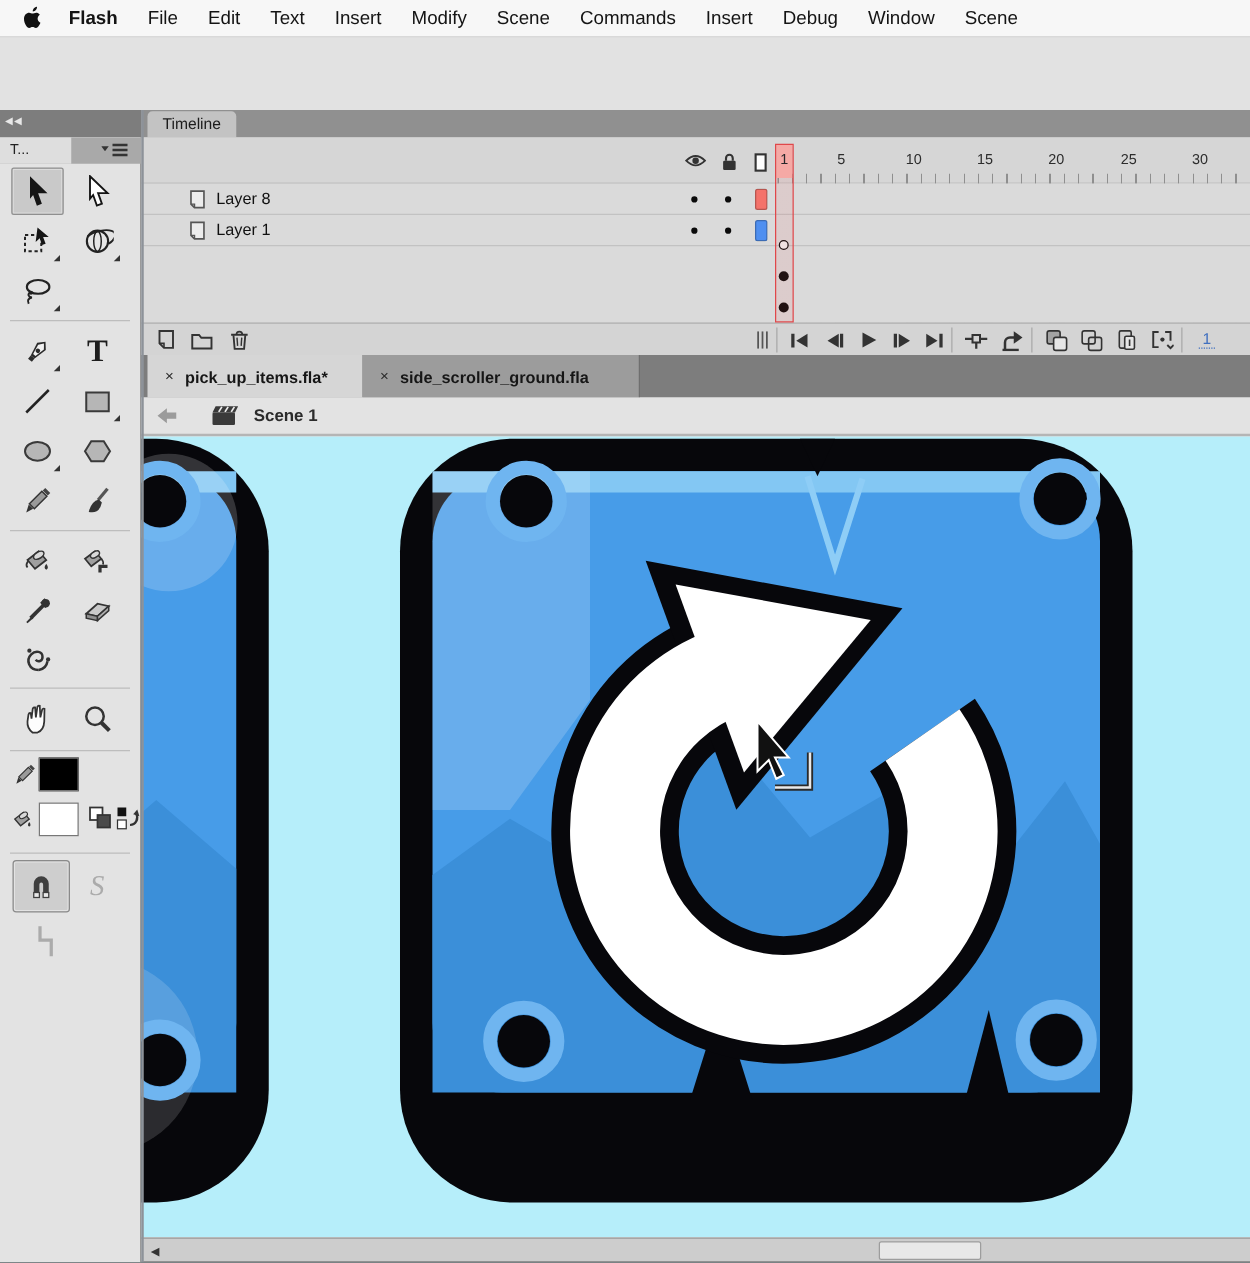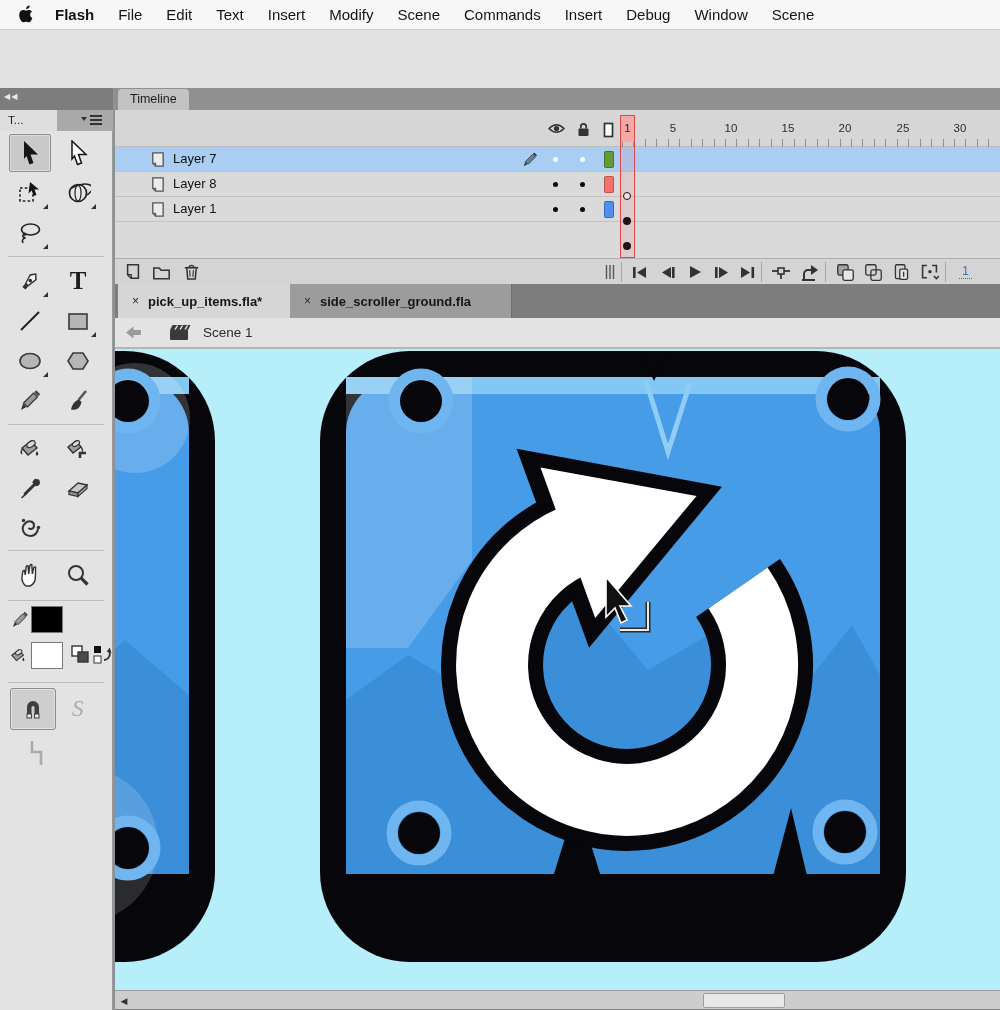--- a/index.html
+++ b/index.html
@@ -80,21 +80,21 @@
   
   .tabbar{position:absolute;left:113px;top:284px;width:887px;height:34px;background:#7d7d7d;}
   .doctab{position:absolute;top:0;height:34px;display:flex;align-items:center;padding:0 14px;gap:9px;
           font-size:13px;font-weight:700;color:#161616;cursor:pointer;}
   .doctab .x{font-size:12px;font-weight:400;color:#2a2a2a;cursor:pointer;}
   .doctab.active{background:#d6d6d6;}
   .doctab.inactive{background:#9c9c9c;border-right:1px solid #6f6f6f;}
 
   
   .editbar{position:absolute;left:113px;top:318px;width:887px;height:31px;background:#e3e3e3;
-           border-bottom:2px solid #b5b5b5;display:flex;align-items:center;}
+           border-bottom:2px solid #b5b5b5;display:flex;align-items:center;font-weight:bold;}
   .backbtn{margin-left:12px;cursor:pointer;}
   .scene-ic{margin-left:26px;}
   .scene-label{margin-left:12px;font-size:13.5px;color:#2b2b2b;}
 
   
   .stage{position:absolute;left:113px;top:349px;width:887px;height:641px;overflow:hidden;cursor:default;}
   
   .hscroll{position:absolute;left:113px;top:990px;width:887px;height:20px;background:#cdcdcd;
            border-top:1px solid #999;border-bottom:1px solid #7e7e7e;}
   .hs-arrow{position:absolute;left:4px;top:3px;width:14px;height:14px;display:flex;align-items:center;justify-content:center;cursor:pointer;}
@@ -352,35 +352,20 @@
       <span class="ruler-num" style="left:790px;">25</span>
       <span class="ruler-num" style="left:847px;">30</span>
       <div class="ruler-ticks"></div>
     </div>
 
     <div class="frames-grid"></div>
 
     <div class="layer-rows">
 
 
-      <div class="layer-row sel">
-        <svg class="page-ic" width="17" height="17" viewBox="0 0 18 18">
-          <polygon points="4,2 15,2 15,16 7,16 4,13" fill="#ececec" stroke="#555" stroke-width="1.4"></polygon>
-          <polyline points="4,13 7,13 7,16" fill="none" stroke="#555" stroke-width="1.2"></polyline>
-          </svg>
-        <span class="lname">Layer 7</span>
-        <svg class="pencil-ic" width="18" height="18" viewBox="0 0 26 26">
-          <polygon points="4,22 6,15.5 9.5,19" fill="#2e3e50"></polygon>
-          <polygon points="6.5,15 16.5,5 20.5,9 10.5,19" fill="#6e7f91" stroke="#2e3e50" stroke-width="1.2"></polygon>
-          <polygon points="17.2,4.3 19.2,2.3 23.2,6.3 21.2,8.3" fill="#2e3e50"></polygon>
-          </svg>
-        <span class="ldot" style="left:440px;"></span>
-        <span class="ldot" style="left:467px;"></span>
-        <span class="lswatch" style="background-color: rgb(102, 153, 51);"></span>
-      </div>
 
       <div class="layer-row">
         <svg class="page-ic" width="17" height="17" viewBox="0 0 18 18">
           <polygon points="4,2 15,2 15,16 7,16 4,13" fill="#ececec" stroke="#555" stroke-width="1.4"></polygon>
           <polyline points="4,13 7,13 7,16" fill="none" stroke="#555" stroke-width="1.2"></polyline>
           </svg>
         <span class="lname">Layer 8</span>
         <span class="ldot" style="left:440px;"></span>
         <span class="ldot" style="left:467px;"></span>
         <span class="lswatch" style="background-color: rgb(244, 114, 106);"></span>

